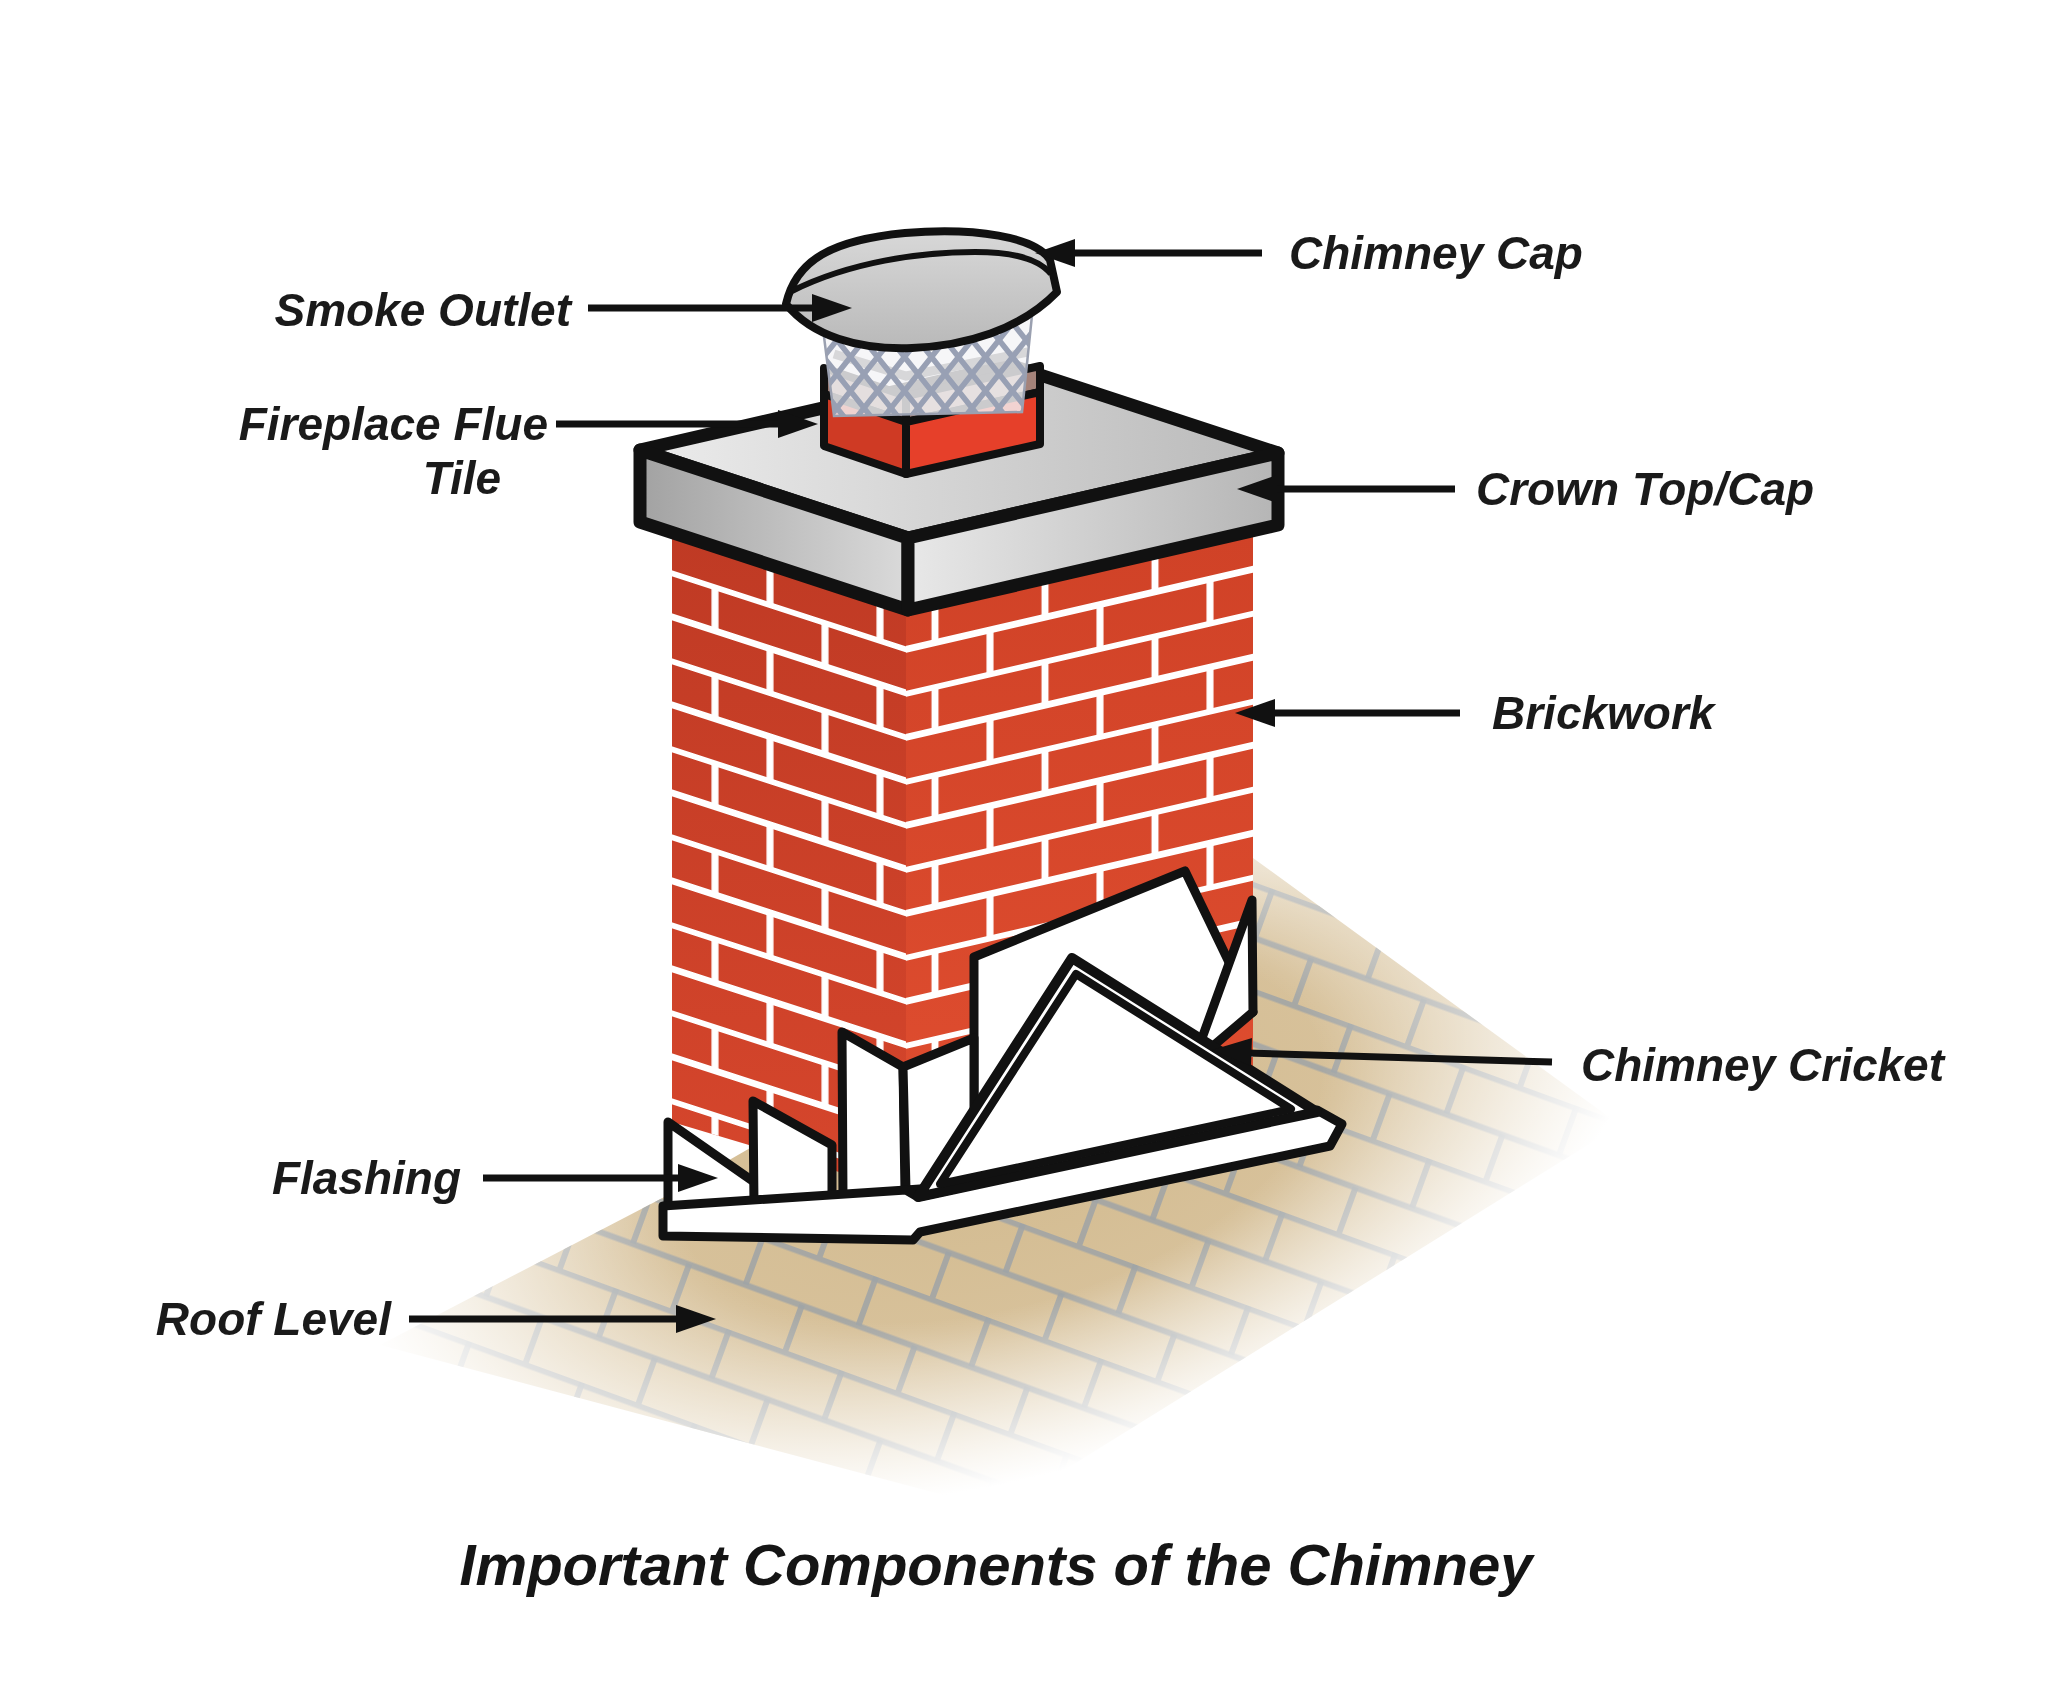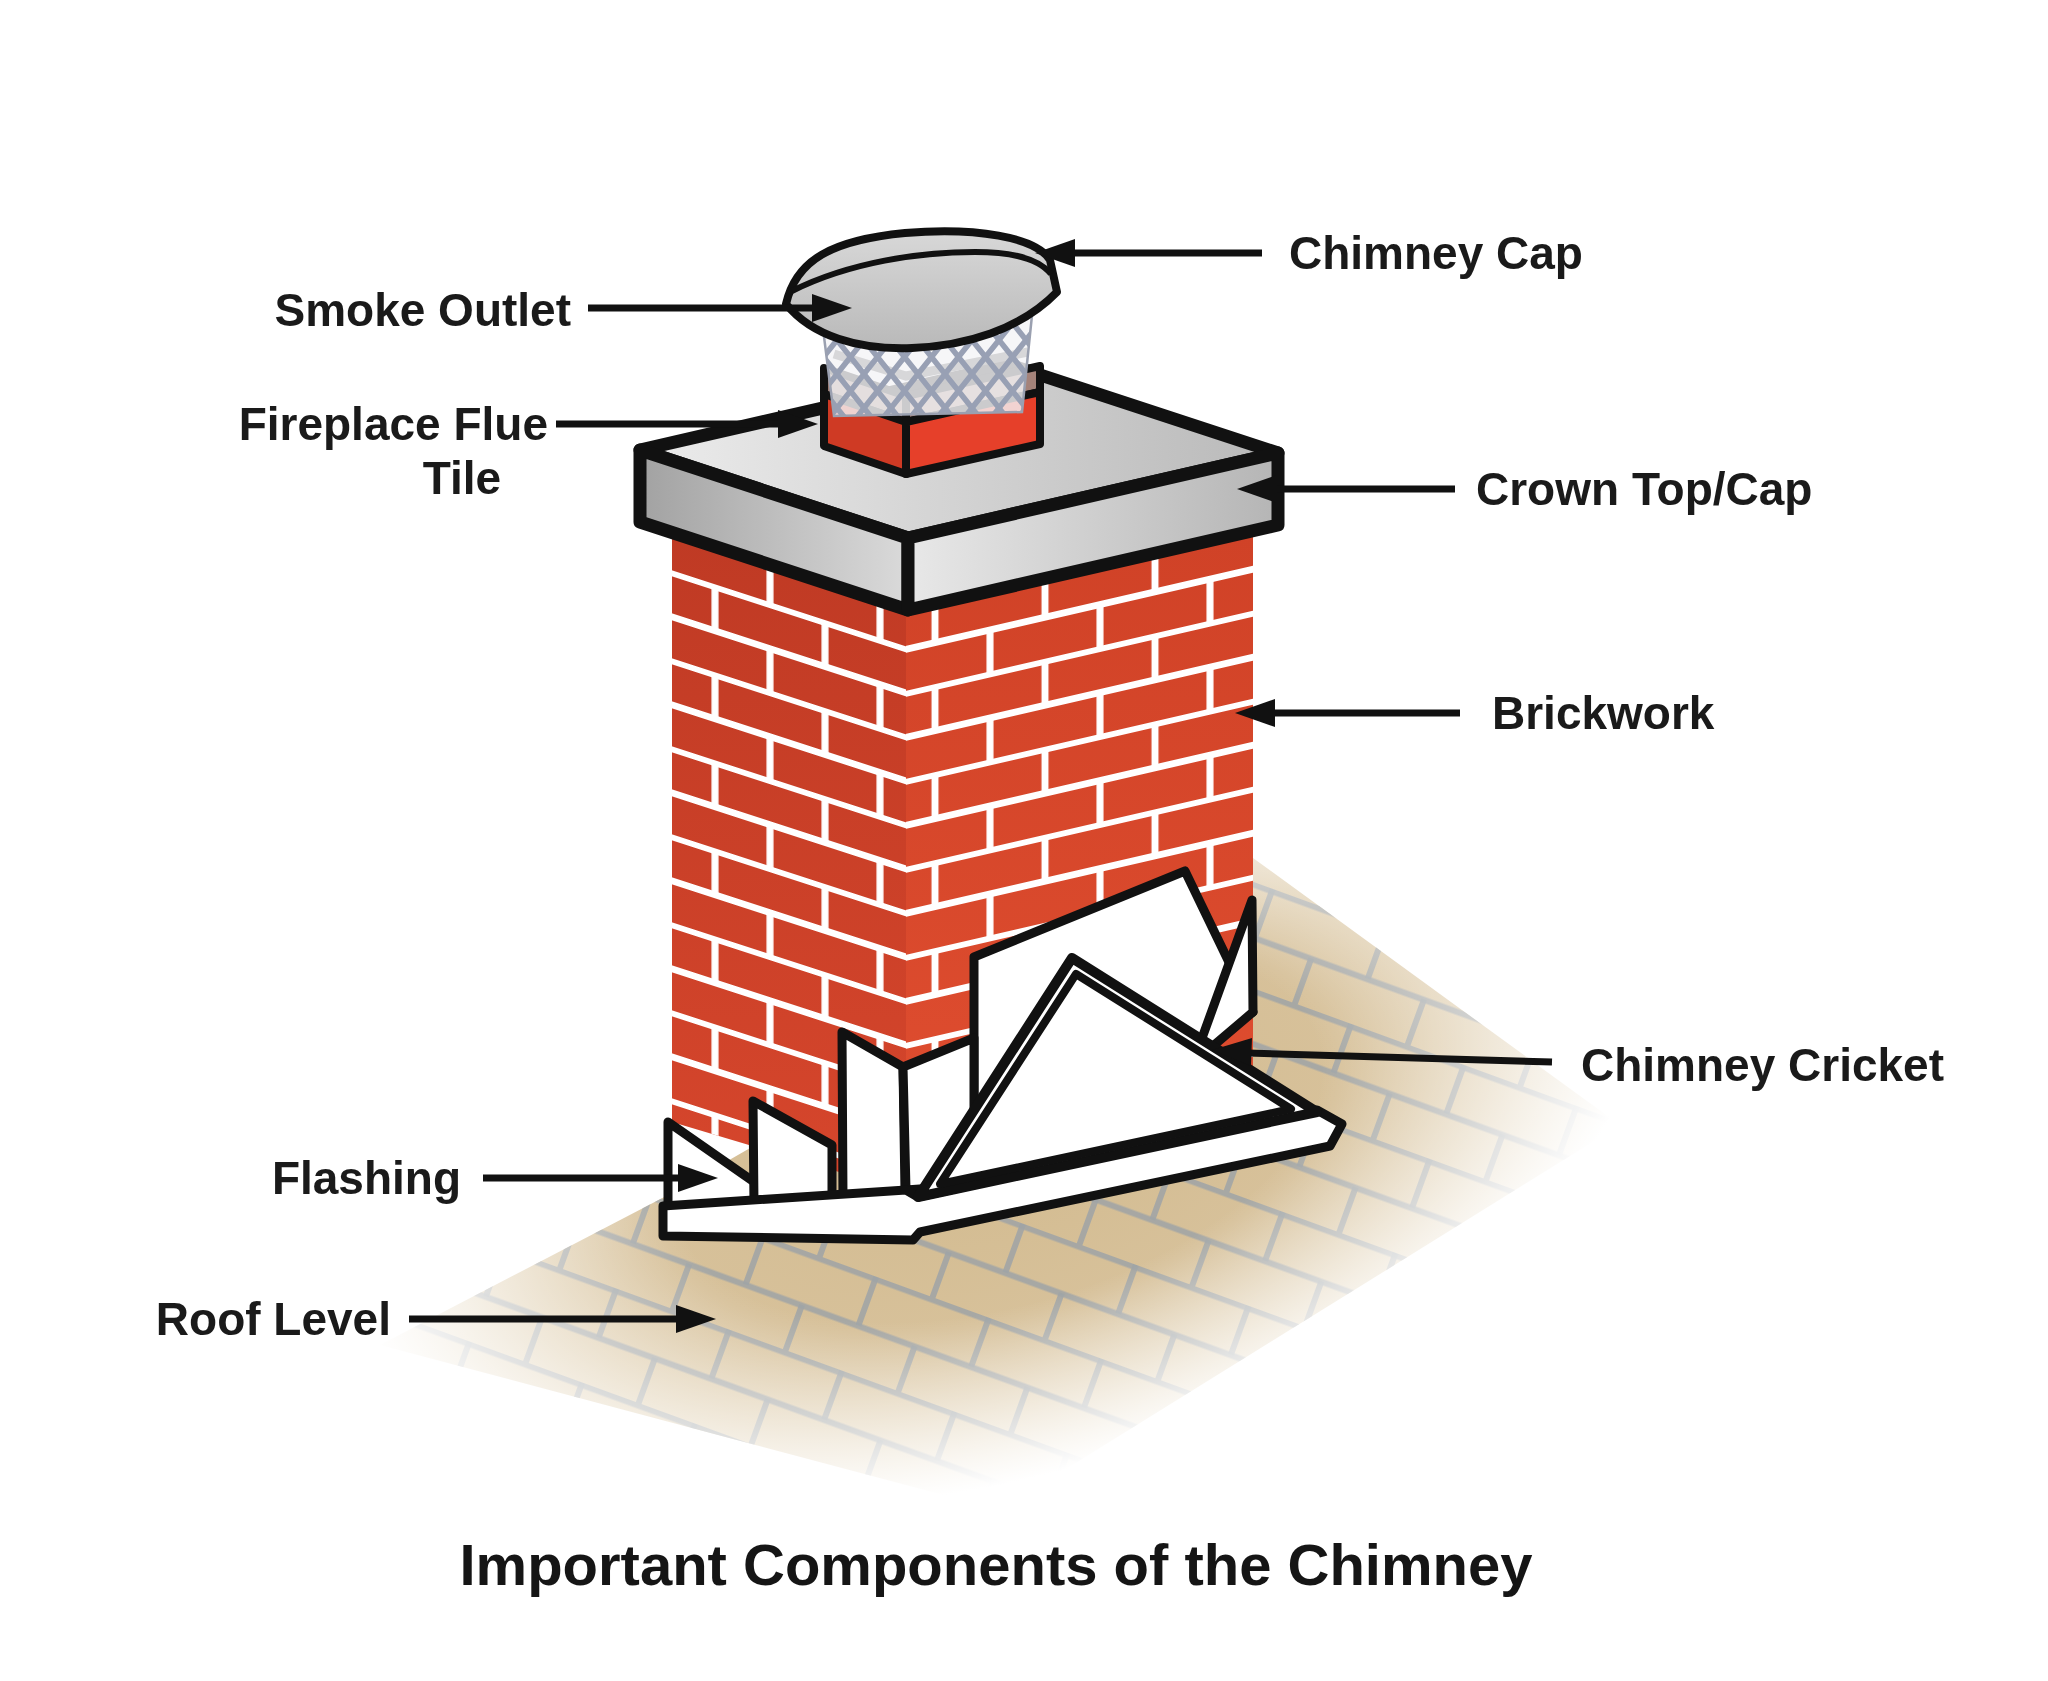--- a/index.html
+++ b/index.html
@@ -2,20 +2,21 @@
 <html><head>
 <meta charset="utf-8">
 <style>
   html,body{margin:0;padding:0;background:#ffffff;}
   .stage{
     position:relative;
     width:2048px;height:1681px;
     background:#ffffff;
     font-family:"Liberation Sans", sans-serif;
     overflow:hidden;
+    font-style:italic;
   }
   svg{display:block;width:100%;height:100%;}
   .label-text{
     font-family:"Liberation Sans", sans-serif;
     font-weight:700;
     font-size:46px;
     fill:#1a1a1a;
   }
   .title-text{
     font-family:"Liberation Sans", sans-serif;

